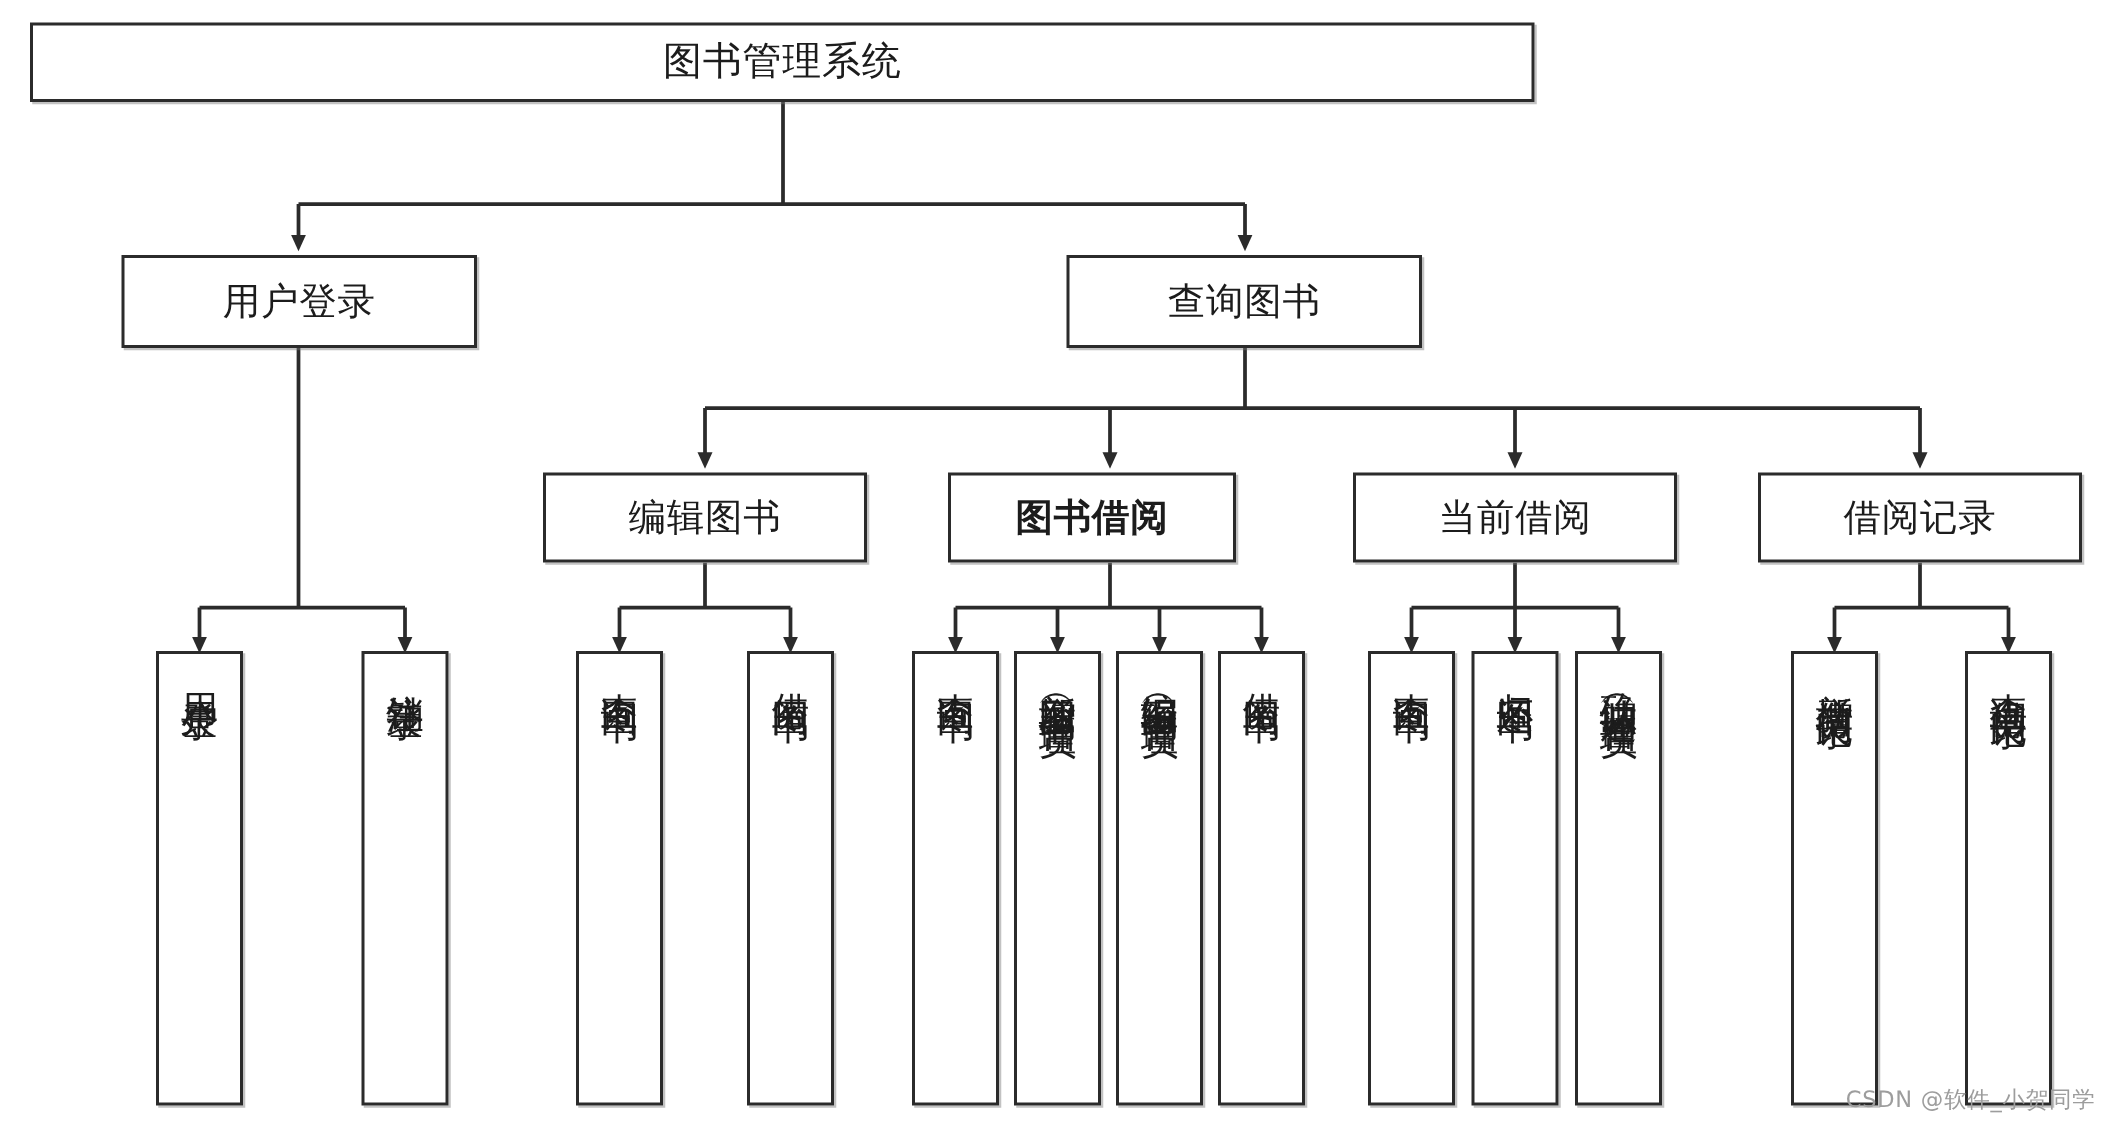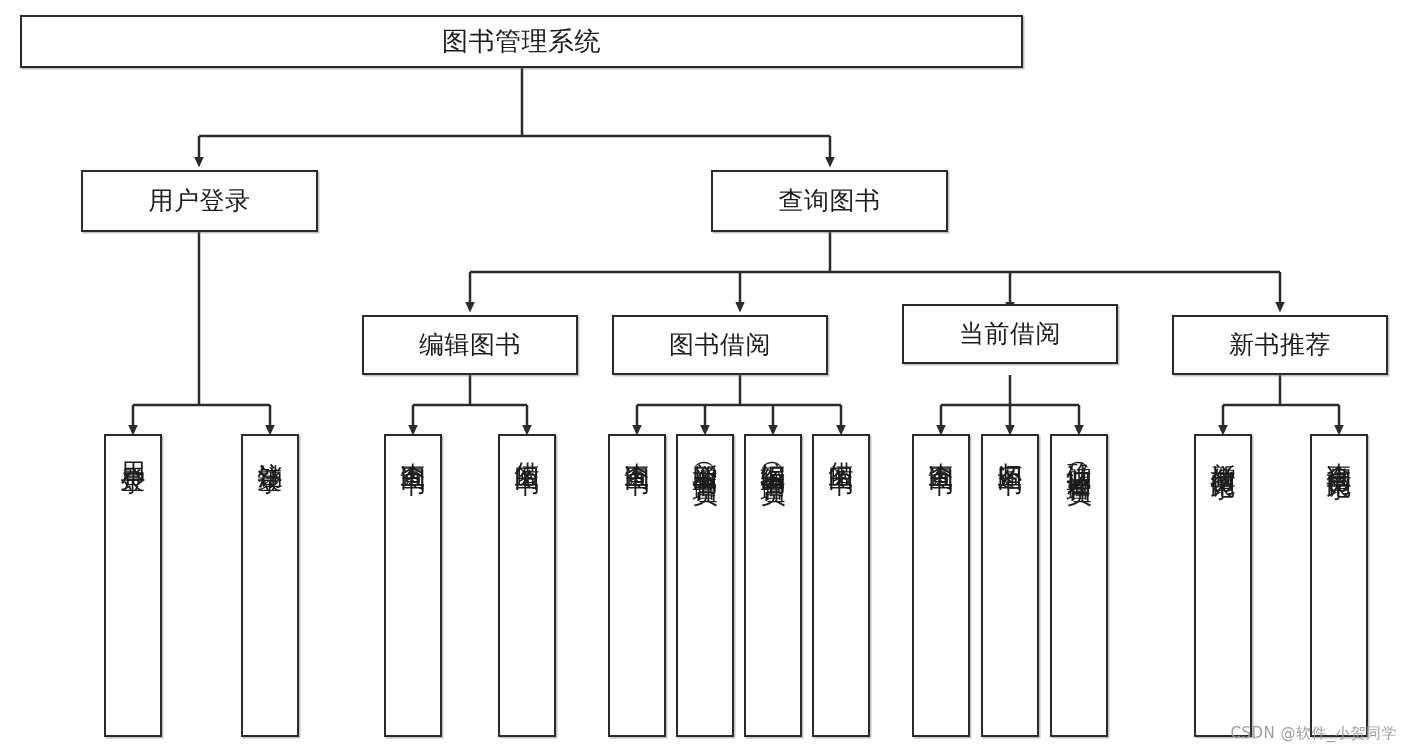--- a/index.html
+++ b/index.html
@@ -139,28 +139,28 @@
   <div class="node h" style="left:81px; top:170px; width:237px; height:62px;">
     <span class="lbl">用户登录</span>
   </div>
   <div class="node h" style="left:711px; top:170px; width:237px; height:62px;">
     <span class="lbl">查询图书</span>
   </div>
 
   <div class="node h" style="left:362px; top:315px; width:216px; height:60px;">
     <span class="lbl">编辑图书</span>
   </div>
-  <div class="node h" style="left:612px; top:315px; width:216px; height:60px;">
+  <div class="node h" style="left:632px; top:315px; width:192px; height:60px;font-weight:bold;">
     <span class="lbl">图书借阅</span>
   </div>
-  <div class="node h" style="left:902px; top:304px; width:216px; height:60px;">
+  <div class="node h" style="left:902px; top:315px; width:216px; height:60px;">
     <span class="lbl">当前借阅</span>
   </div>
   <div class="node h" style="left:1172px; top:315px; width:216px; height:60px;">
-    <span class="lbl">新书推荐</span>
+    <span class="lbl">借阅记录</span>
   </div>
 
   <div class="node v" style="left:104px; top:434px; width:58px; height:303px;">
     <span class="lbl">用户登录</span>
   </div>
   <div class="node v" style="left:241px; top:434px; width:58px; height:303px;">
     <span class="lbl">注销登录</span>
   </div>
 
   <div class="node v" style="left:384px; top:434px; width:58px; height:303px;">

